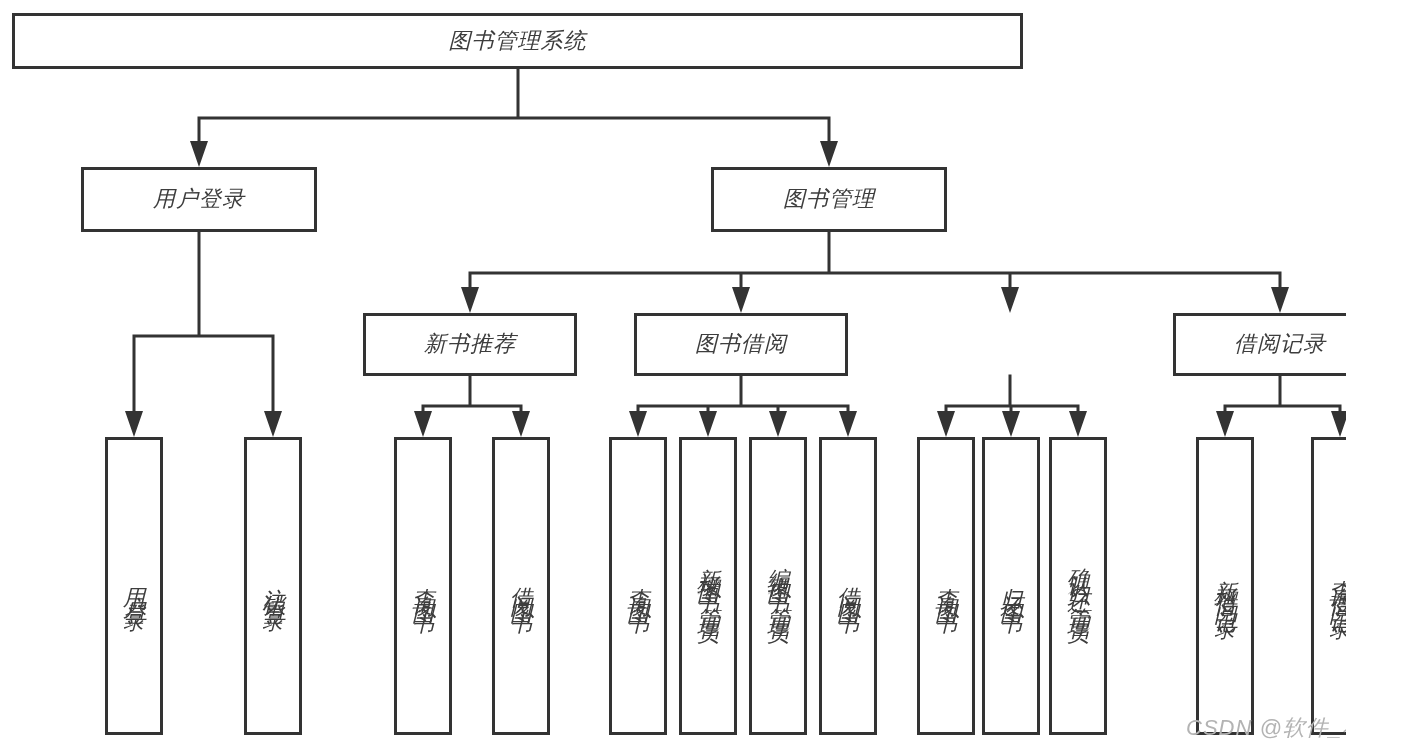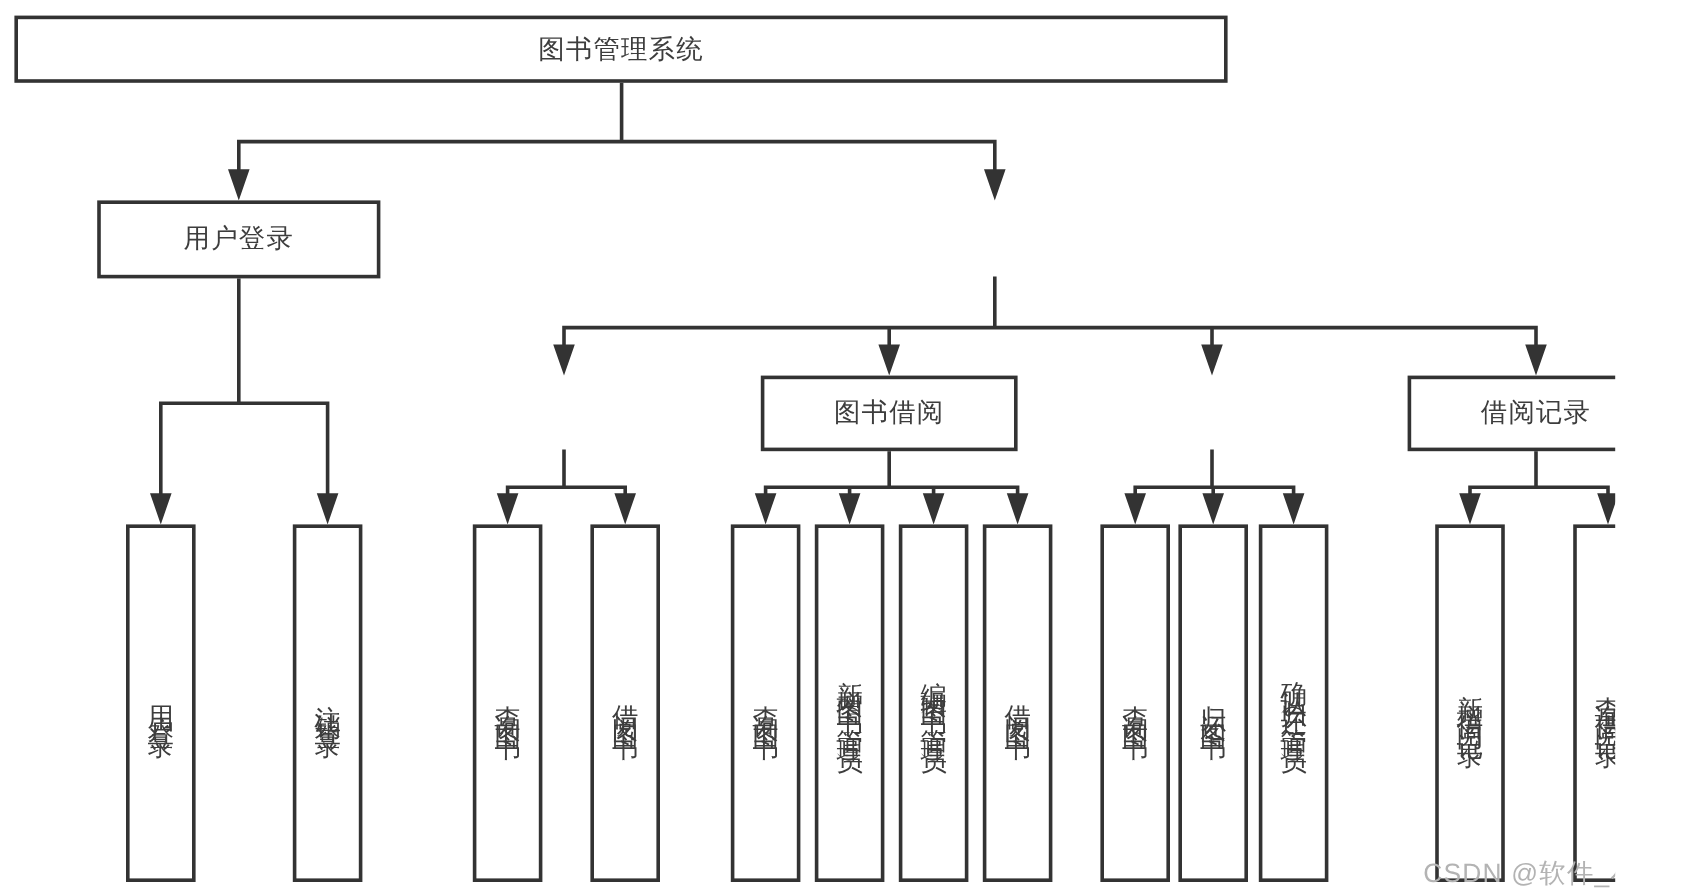--- a/index.html
+++ b/index.html
@@ -4,20 +4,21 @@
 <title>Diagram</title>
 <style>
   html, body { margin: 0; padding: 0; background: #ffffff; }
   .canvas {
     position: relative;
     width: 1346px;
     height: 747px;
     background: #ffffff;
     font-family: "Liberation Sans", "DejaVu Sans", sans-serif;
     overflow: hidden;
+    font-style: italic;
   }
   .wires { position: absolute; left: 0; top: 0; width: 1405px; height: 747px; }
   .node {
     position: absolute;
     box-sizing: border-box;
     background: #ffffff;
     border: 3px solid #333333;
     display: flex;
     align-items: center;
     justify-content: center;
@@ -68,21 +69,27 @@
          M1216 411h18l-9 26z M1331 411h18l-9 26z"></path>
   </svg>
 
   <div class="node" style="left:12px; top:13px; width:1011px; height:56px;">
     <span>图书管理系统</span>
   </div>
 
   <div class="node" style="left:81px; top:167px; width:236px; height:65px;">
     <span>用户登录</span>
   </div>
+  <div class="node" style="left:711px; top:167px; width:236px; height:65px;">
+    <span>图书管理</span>
+  </div>
 
+  <div class="node" style="left:363px; top:313px; width:214px; height:63px;">
+    <span>新书推荐</span>
+  </div>
   <div class="node" style="left:634px; top:313px; width:214px; height:63px;">
     <span>图书借阅</span>
   </div>
   <div class="node" style="left:1173px; top:313px; width:214px; height:63px;">
     <span>借阅记录</span>
   </div>
 
   <div class="node v" style="left:105px; top:437px; width:58px; height:298px;">
     <span>用户登录</span>
   </div>

